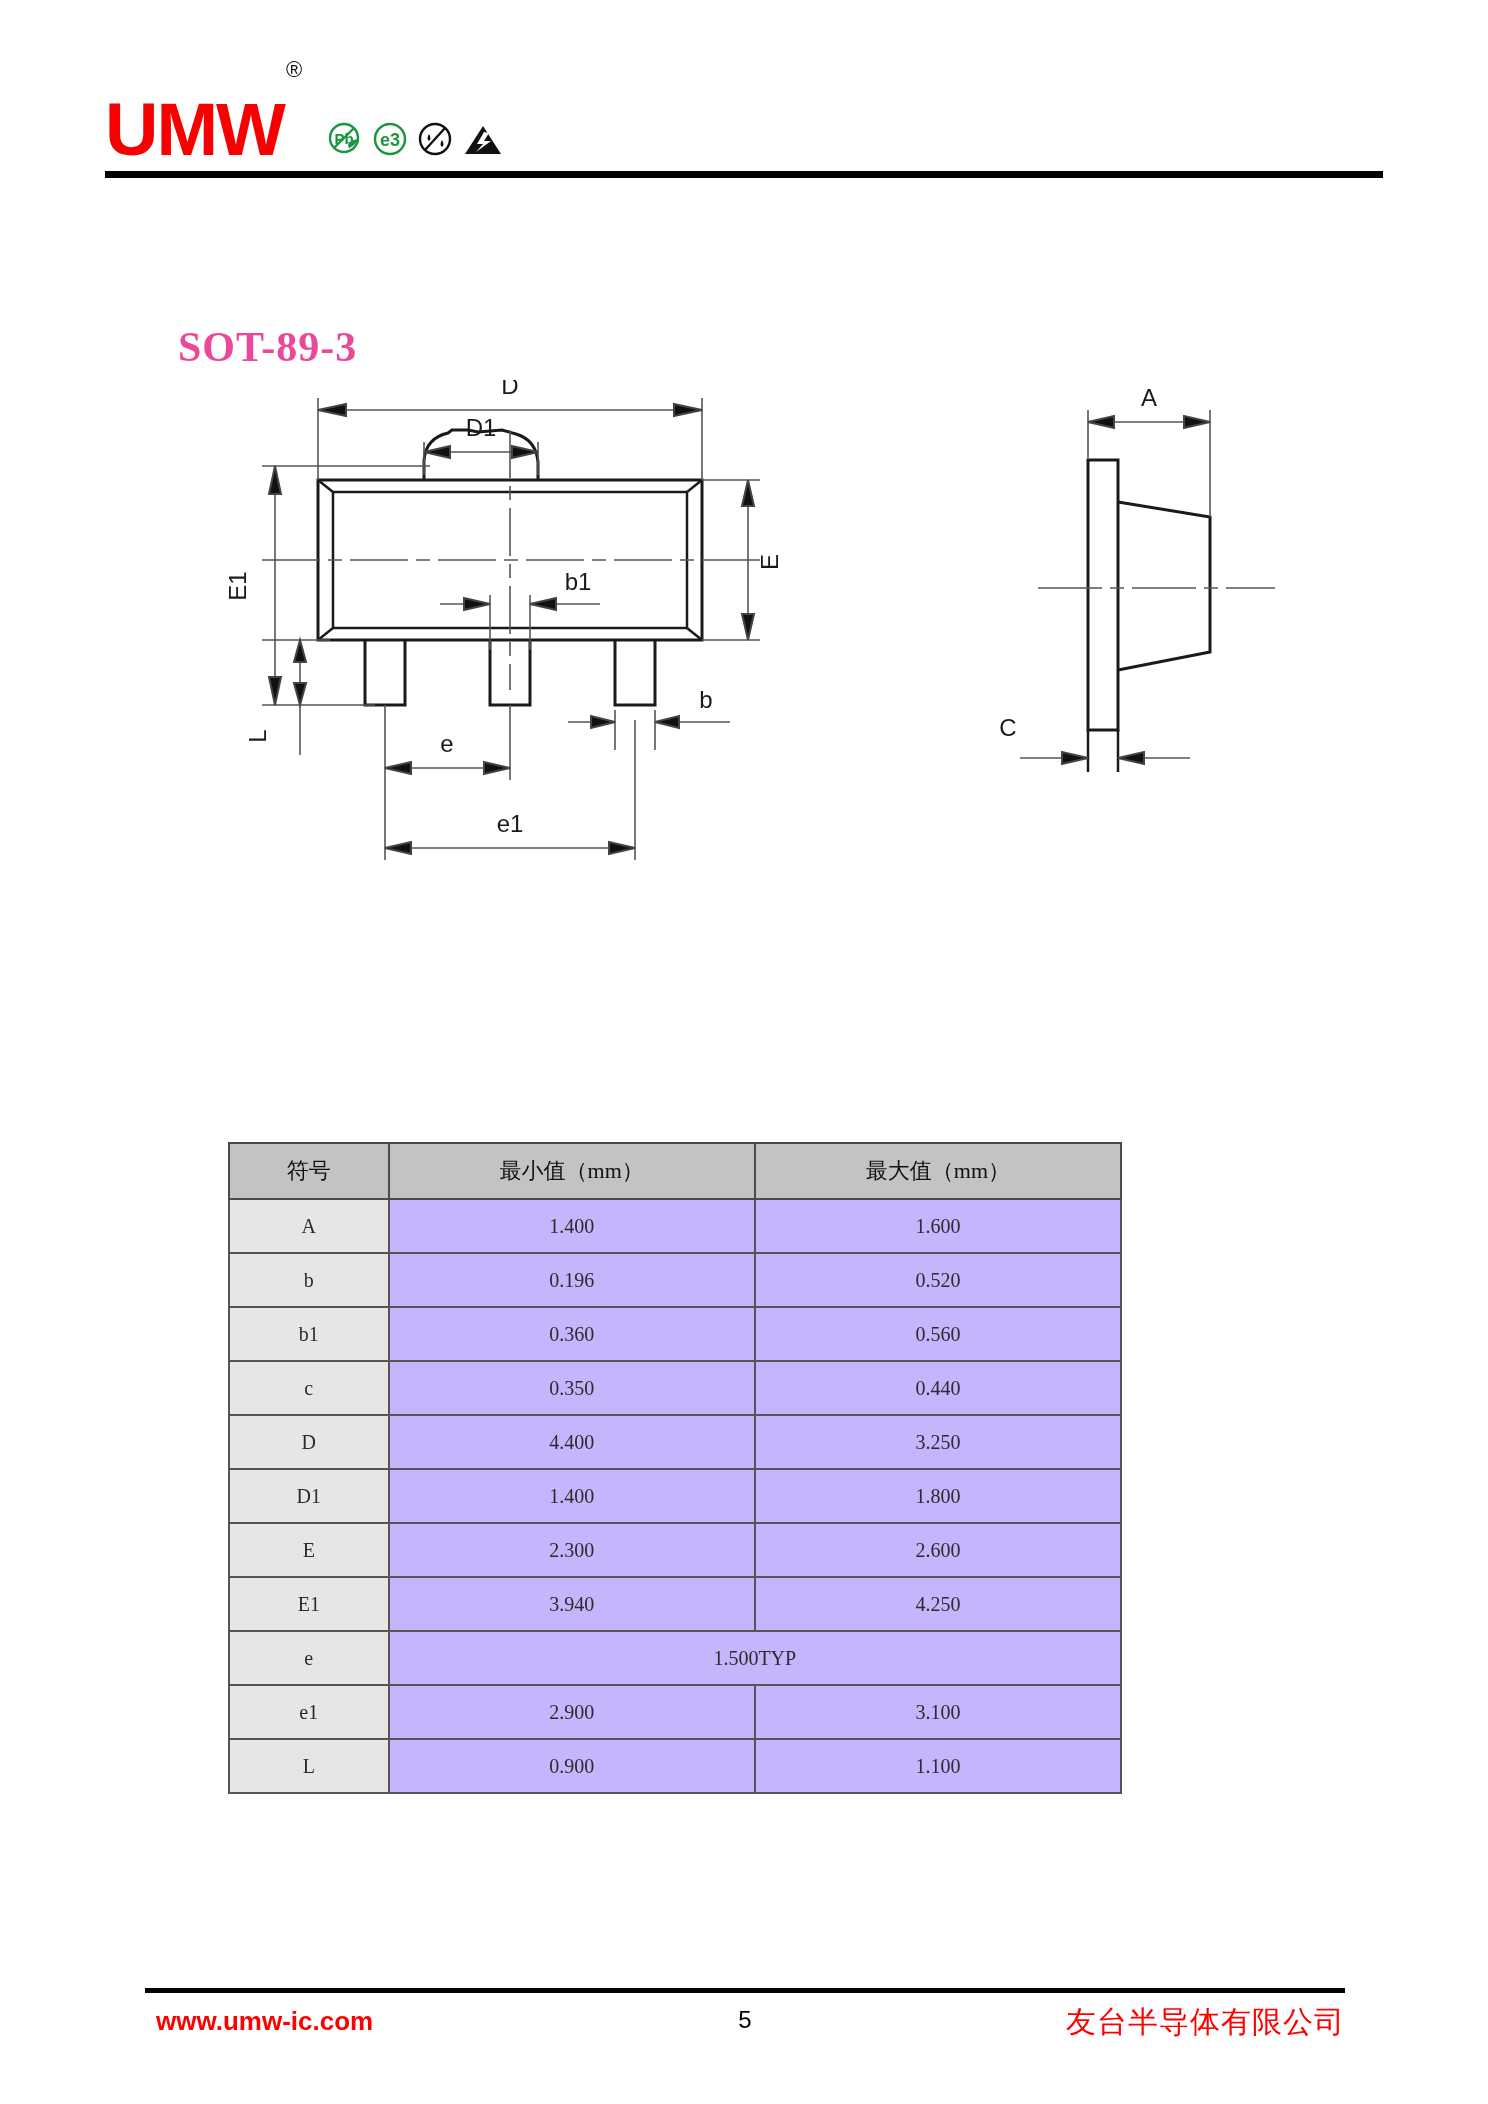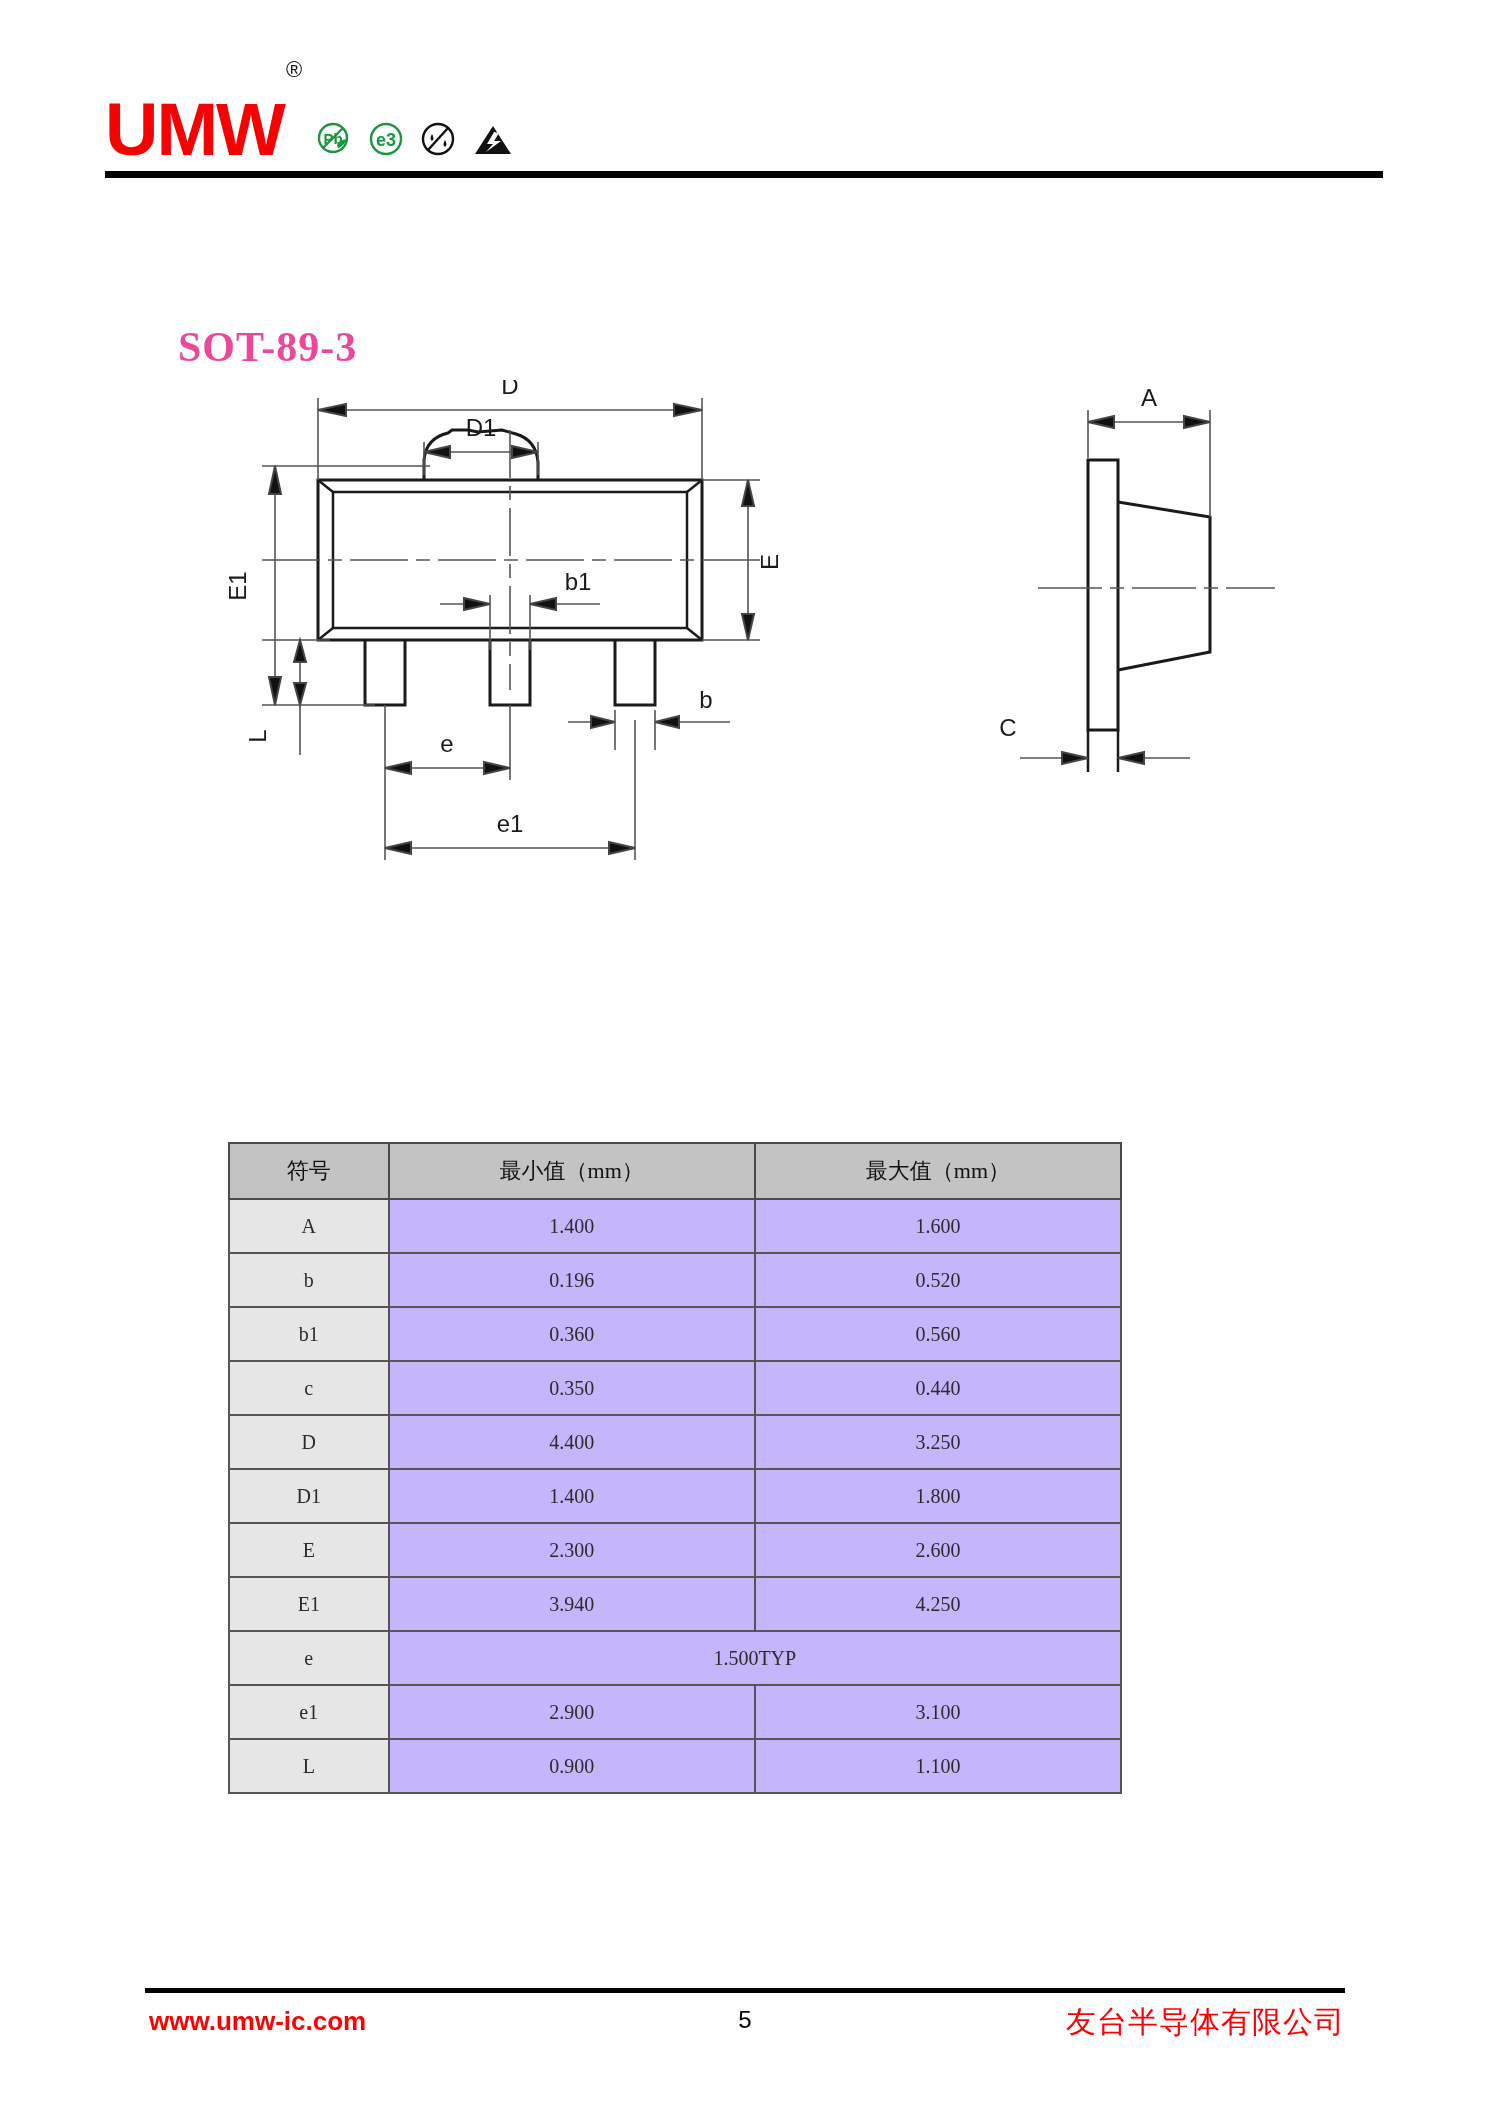--- a/index.html
+++ b/index.html
@@ -5,21 +5,21 @@
   html,body{margin:0;padding:0;background:#fff;}
   body{width:1488px;height:2104px;font-family:"Liberation Sans",sans-serif;color:#000;position:relative;overflow:hidden;}
 
   .page{position:absolute;left:0;top:0;width:1488px;height:2104px;}
 
   
   .header{position:absolute;left:105px;top:55px;width:1278px;height:125px;}
   .logo-wrap{position:absolute;left:0;top:0;display:flex;align-items:flex-start;}
   .logo-text{font-family:"Liberation Sans",sans-serif;font-weight:bold;font-size:74px;line-height:74px;color:#f80000;letter-spacing:-2px;margin-top:38px;}
   .logo-reg{font-size:22px;color:#111;line-height:22px;margin-left:2px;margin-top:4px;}
-  .cert-row{position:absolute;left:211px;top:66px;display:flex;align-items:flex-end;gap:14px;}
+  .cert-row{position:absolute;left:222px;top:66px;display:flex;align-items:flex-end;gap:7px;}
   .cert-icon{display:block;}
   .hdr-title{position:absolute;right:0;top:38px;font-size:44px;font-weight:bold;letter-spacing:0.5px;white-space:nowrap;}
   .hdr-rule{position:absolute;left:105px;top:171px;width:1278px;height:7px;background:#000;}
 
   
   .pkg-title{position:absolute;left:178px;top:323px;font-family:"Liberation Serif",serif;font-size:42px;font-weight:bold;letter-spacing:1px;color:#ec4899;}
 
   
   .drawing{position:absolute;left:200px;top:380px;width:1200px;height:720px;}
   .drawing svg{display:block;}
@@ -31,21 +31,21 @@
   .dim-table thead th{background:#c3c3c3;height:52px;font-size:22px;color:#111;border:2px solid #4a4a4a;}
   .dim-table tbody td{height:50px;font-size:20px;color:#2b2b2b;background:#c4b5fd;}
   .dim-table tbody td.sym{background:#e6e6e6;font-size:20px;}
   .col-sym{width:160px;}
   .col-min{width:367px;}
   .col-max{width:367px;}
 
   
   .footer-rule{position:absolute;left:145px;top:1988px;width:1200px;height:5px;background:#000;}
   .footer{position:absolute;left:145px;top:2000px;width:1200px;height:50px;}
-  .f-left{position:absolute;left:4px;top:6px;font-size:26px;font-weight:bold;color:#ff0000;}
+  .f-left{position:absolute;left:11px;top:6px;font-size:26px;font-weight:bold;color:#ff0000;}
   .f-mid{position:absolute;left:50%;transform:translateX(-50%);top:6px;font-size:24px;color:#000;}
   .f-right{position:absolute;right:0;top:2px;font-size:30px;color:#ff0000;letter-spacing:1px;white-space:nowrap;}
 </style>
 </head>
 <body>
 
 <div class="page">
 
   <div class="header">
 

